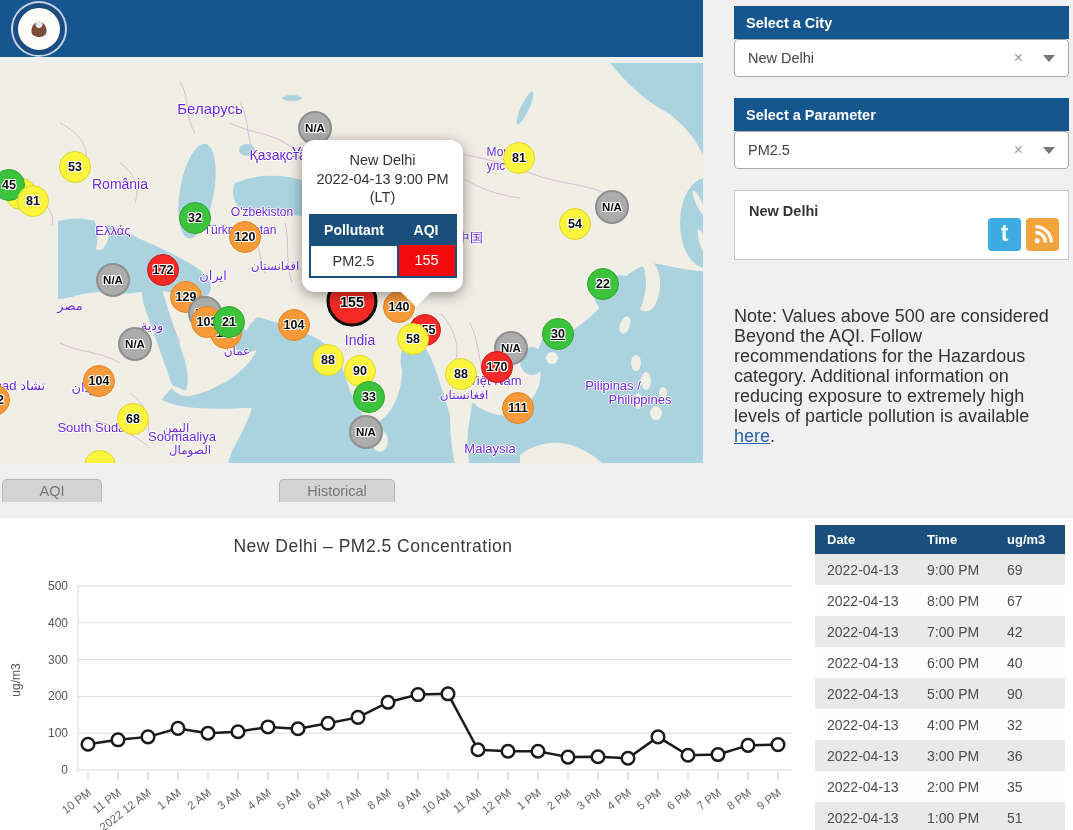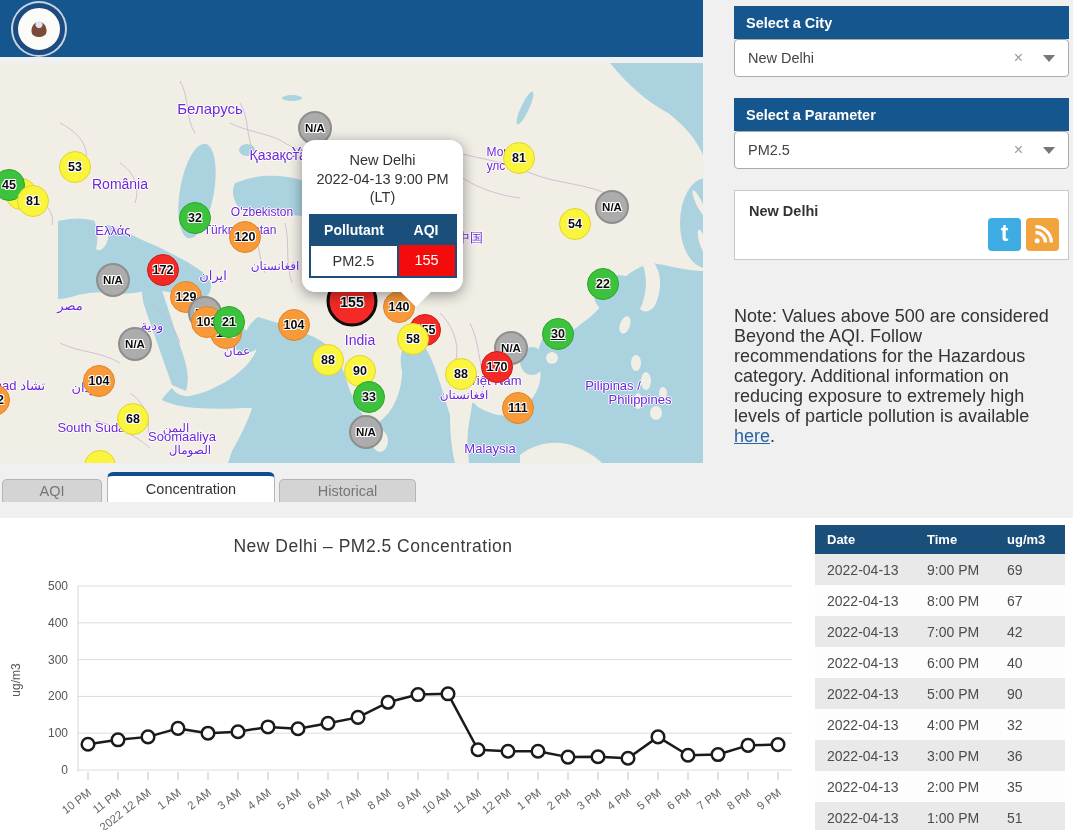--- a/index.html
+++ b/index.html
@@ -344,22 +344,21 @@
         <path d="M3 2 a19 19 0 0 1 19 19" stroke="#fff" stroke-width="4" fill="none"></path>
       </svg>
     </div>
   </div>
 </div>
 
 <p class="note"><span>Note: Values above 500 are considered Beyond the AQI. Follow recommendations for the Hazardous category. Additional information on reducing exposure to extremely high levels of particle pollution is available </span><a href="#">here</a><span>.</span></p>
 
 <div class="tabs">
   <div class="tab" style="left:2px;width:100px">AQI</div>
-  <div class="tab active" style="left:107px;width:168px">Concentration</div>
-  <div class="tab" style="left:279px;width:137px">Historical</div>
+  <div class="tab" style="left:279px;width:116px">Historical</div>
 </div>
 
 <div class="bottom">
   <div class="chart" id="chart"><svg width="815" height="310" viewBox="0 0 815 310" font-family="Liberation Sans, sans-serif">
         <text x="373" y="32" text-anchor="middle" font-size="17.5" fill="#3b3b3b" letter-spacing="0.5">New Delhi – PM2.5 Concentration</text>
         <line x1="78" x2="792" y1="250" y2="250" stroke="#dcdcdc" stroke-width="1"></line>
         <text x="68" y="254" text-anchor="end" font-size="12" fill="#555">0</text>
         <line x1="78" x2="792" y1="213.2" y2="213.2" stroke="#dcdcdc" stroke-width="1"></line>
         <text x="68" y="217.2" text-anchor="end" font-size="12" fill="#555">100</text>
         <line x1="78" x2="792" y1="176.4" y2="176.4" stroke="#dcdcdc" stroke-width="1"></line>

